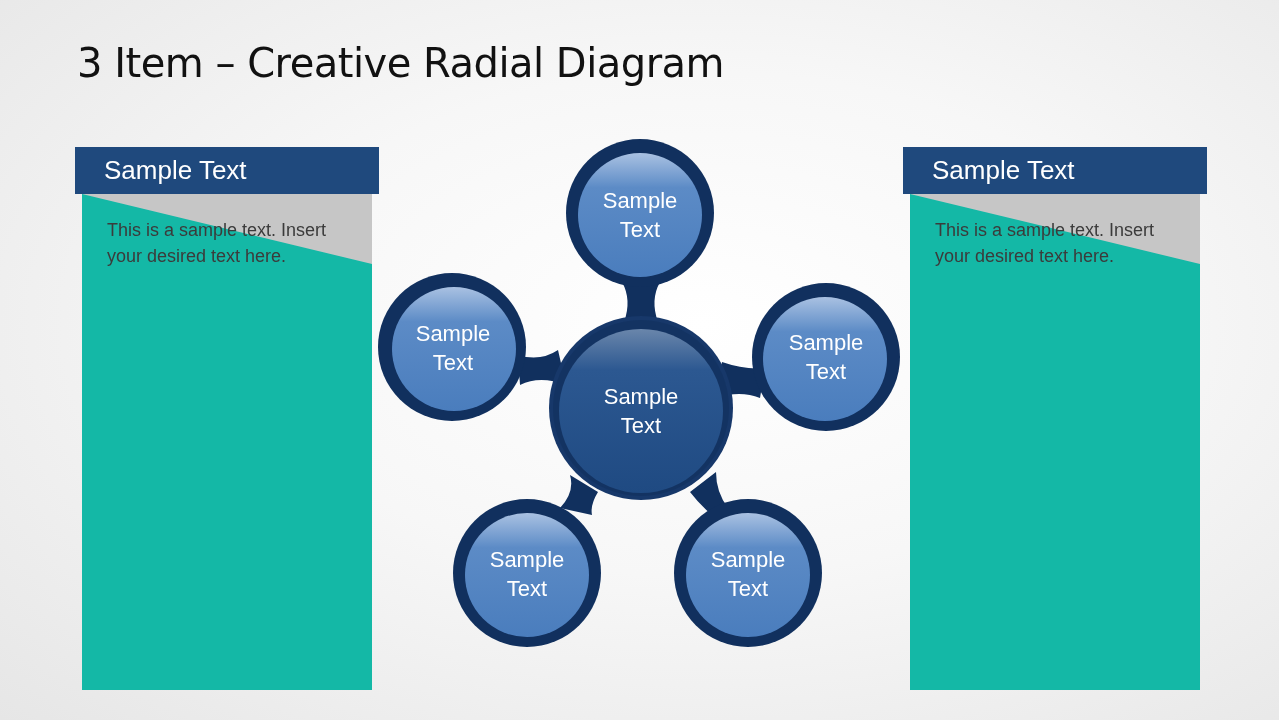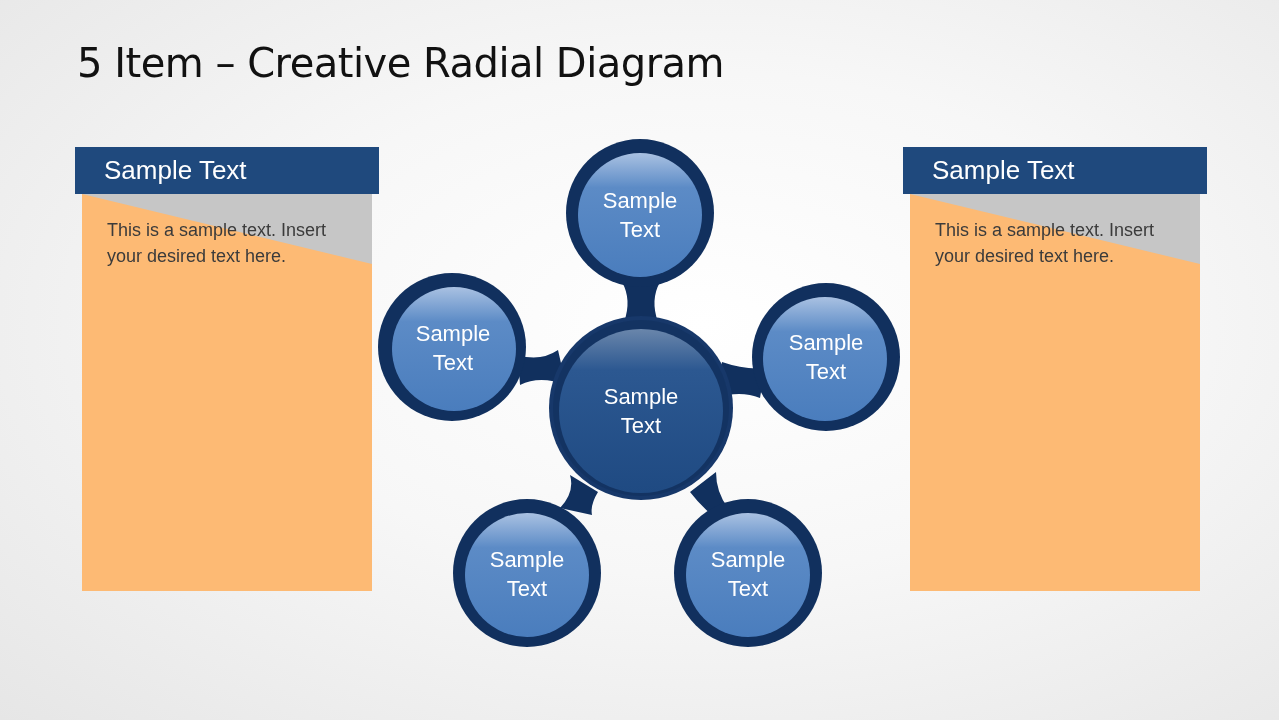--- a/index.html
+++ b/index.html
@@ -12,22 +12,22 @@
     position:absolute; left:77px; top:40px;
     font-family: "DejaVu Sans", sans-serif;
     font-size:40px; color:#111; letter-spacing:-0.5px; white-space:nowrap;
   }
   .panel { position:absolute; top:147px; width:304px; }
   .panel-header {
     height:47px; background:#1f497d; color:#fff;
     font-size:26px; line-height:47px; padding-left:29px; box-sizing:border-box;
   }
   .panel-body {
-    position:absolute; top:47px; left:7px; width:290px; height:397px;
-    background:#fdba74; overflow:hidden;
+    position:absolute; top:47px; left:7px; width:290px; height:496px;
+    background:#14b8a6; overflow:hidden;
   }
   .panel-shade {
     position:absolute; left:0; top:0; width:290px; height:70px;
     background:#c6c6c6;
     clip-path: polygon(0 0, 100% 0, 100% 100%, 0 0);
   }
   .panel-text {
     position:absolute; left:25px; top:24px; width:250px;
     font-size:18px; line-height:25.5px; color:#3b3b3b;
   }
@@ -35,21 +35,21 @@
   #right-panel { left:903px; }
   svg.diagram { position:absolute; left:0; top:0; }
   .node-label {
     font-family: "Liberation Sans", sans-serif;
     fill:#ffffff; font-size:22px; text-anchor:middle;
   }
 </style>
 </head>
 <body>
 
-<div class="title">5 Item – Creative Radial Diagram</div>
+<div class="title">3 Item – Creative Radial Diagram</div>
 
 <div class="panel" id="left-panel">
   <div class="panel-header">Sample Text</div>
   <div class="panel-body">
     <div class="panel-shade"></div>
     <div class="panel-text">This is a sample  text. Insert your desired text here.</div>
   </div>
 </div>
 
 <div class="panel" id="right-panel">

